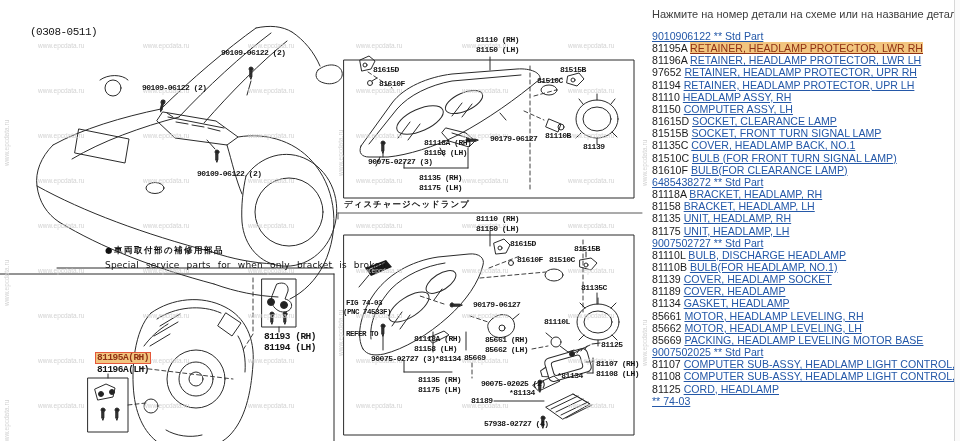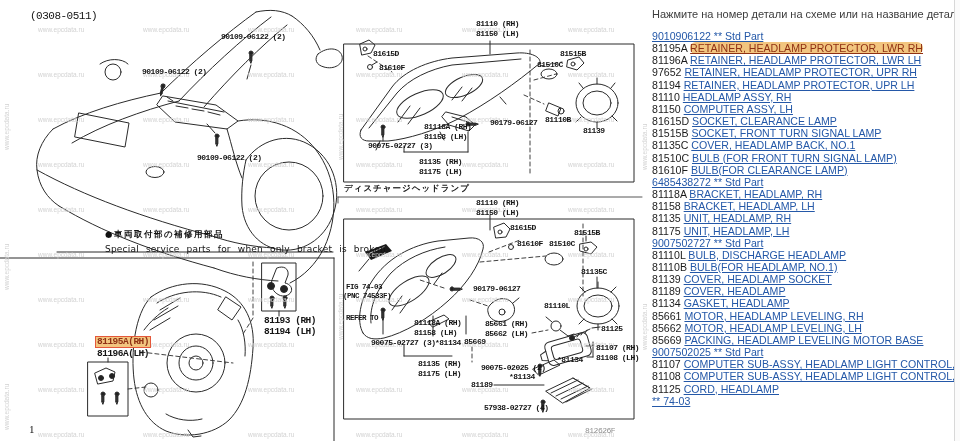--- a/index.html
+++ b/index.html
@@ -1,18 +1,18 @@
 <!DOCTYPE html>
 <html style="--link: #2458a8; --hl-bg: #f2c57f; --hl-text: #8f3013; --hl-border: #e4573a;"><head>
 <meta charset="utf-8">
 <style>
   html,body{margin:0;padding:0;background:#fff;}
   body{width:960px;height:441px;overflow:hidden;font-family:"Liberation Sans",sans-serif;}
   .screen{position:relative;width:960px;height:441px;background:#fff;}
-  .diagram-pane{position:absolute;left:0;top:0;width:648px;height:370px;}
+  .diagram-pane{position:absolute;left:0;top:16px;width:648px;height:370px;}
   svg.art{position:absolute;left:0;top:0;}
   svg.art .ln{stroke:#2b2b2b;fill:none;stroke-width:1;stroke-linecap:round;stroke-linejoin:round;}
   svg.art .dsh{stroke-dasharray:4 3;stroke-width:0.9;}
   svg.art .thin{stroke-width:0.8;}
   #wmLayer span{position:absolute;font:6.5px "Liberation Sans",sans-serif;color:#d2d2d2;white-space:nowrap;}
   #wmLayer span.wm-v{transform:rotate(-90deg);transform-origin:left top;}
   .dlabel{position:absolute;font:bold 8px "Liberation Mono",monospace;letter-spacing:-0.5px;color:#141414;white-space:nowrap;line-height:1;}
   .dlabel[data-interactable="true"]{cursor:pointer;}
   .dlabel.lg{font-size:9.5px;}
   .dlabel.sm{font-size:7.5px;}
@@ -22,21 +22,21 @@
   .dlabel.page{font:11px "Liberation Serif",serif;font-weight:normal;}
   .dlabel.hl{background:var(--hl-bg);border:1.6px solid var(--hl-border);color:var(--hl-text);padding:0 1px;}
   .note{position:absolute;left:57px;top:229px;width:286px;margin-left:48px;}
   .note-jp{font:bold 8.5px "DejaVu Sans",sans-serif;letter-spacing:1.5px;color:#111;}
   .note-en{font:9px "DejaVu Sans",sans-serif;word-spacing:4px;letter-spacing:0.2px;color:#111;margin-top:3px;}
   .list-pane{position:absolute;left:652px;top:0;width:302px;height:441px;overflow:hidden;background:#fff;}
   .instruction{position:absolute;left:0;top:8px;width:302px;font-size:11px;color:#3d3d3d;white-space:nowrap;overflow:hidden;}
   #partsList{position:absolute;left:0;top:30px;width:310px;}
   .prow{font-size:10.6px;line-height:12.15px;white-space:nowrap;color:#1c1c1c;}
   .prow a{color:var(--link);text-decoration:underline;cursor:pointer;}
-  .prow a.hl{background:var(--hl-bg);color:var(--hl-text);border-radius:6px;}
+  .prow a.hl{background:var(--hl-bg);color:var(--hl-text);}
   .pcode{color:#1c1c1c;}
   .scroll-edge{position:absolute;left:954px;top:0;width:6px;height:441px;border-left:1px solid #d8d8d8;background:#fbfbfb;}
 </style>
 </head>
 <body>
 
 <div class="screen" data-interactable="false">
 
   <div class="diagram-pane" data-interactable="false">
     <svg class="art" width="648" height="441" viewBox="0 0 648 441" data-interactable="false">

